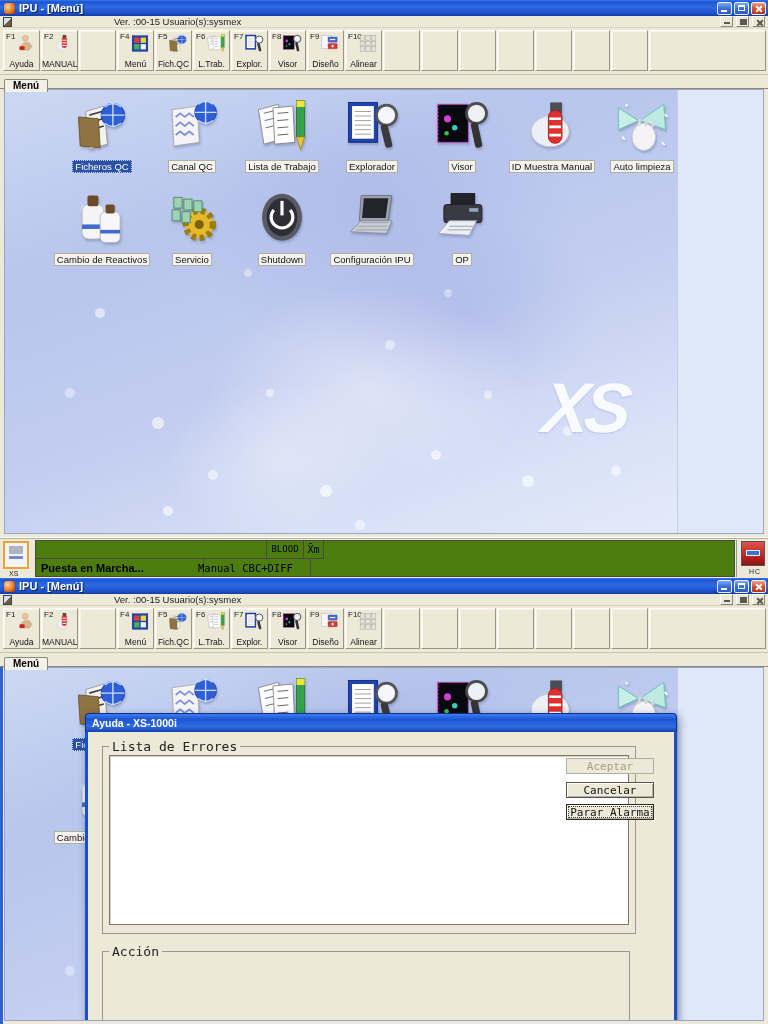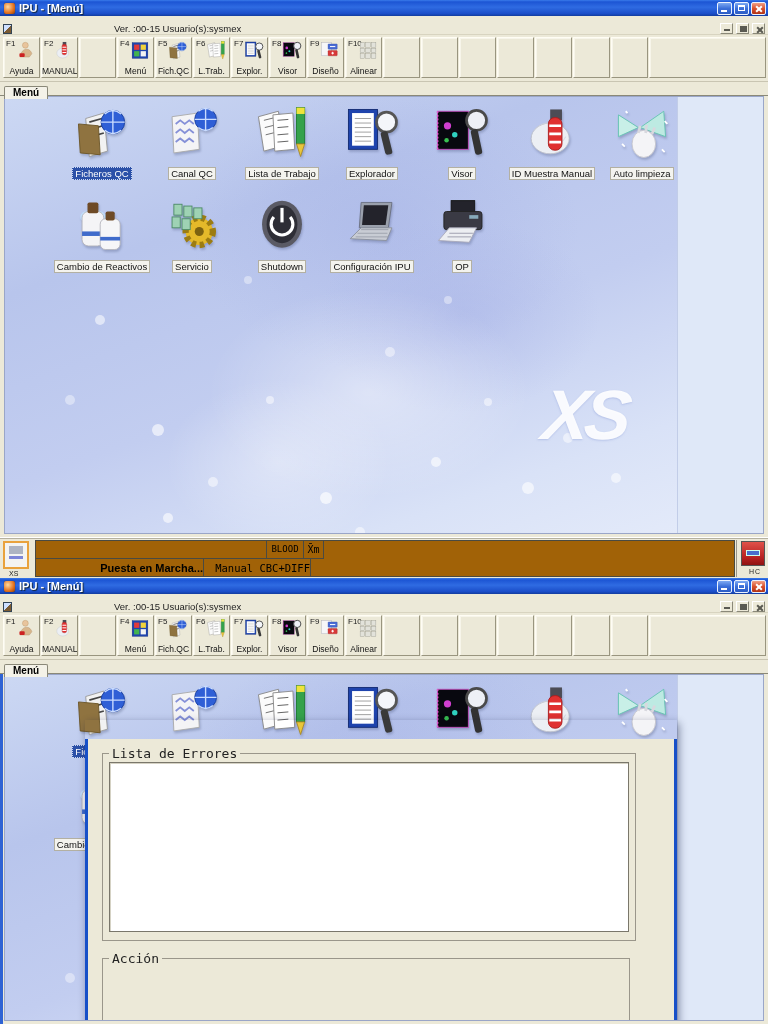--- a/index.html
+++ b/index.html
@@ -21,21 +21,21 @@
   .wbtn.close { background:linear-gradient(180deg,#f0a086,#d9512c 50%,#b03214); }
   .g-min { position:absolute; left:3px; bottom:2px; width:6px; height:2px; background:#fff; }
   .g-max { position:absolute; left:3px; top:2px; width:7px; height:6px; border:1px solid #fff; border-top-width:2px; }
   .g-x1,.g-x2 { position:absolute; left:3px; top:5px; width:8px; height:2px; background:#fff; }
   .g-x1 { transform:rotate(45deg);} .g-x2 { transform:rotate(-45deg);}
   .g-min.d,.g-max.d,.g-x1.d,.g-x2.d { background:#5a5a52; border-color:#5a5a52; }
   .g-min.d { background:#5a5a52; }
 
   
   .menubar { height:12px; flex:0 0 12px; display:flex; align-items:center; background:#ece9d8;
-    border-bottom:1px solid #d8d4c0; padding:0 3px;margin-top:7px; }
+    border-bottom:1px solid #d8d4c0; padding:0 3px; }
   .doc-icon { width:9px; height:10px; margin-right:4px; background:linear-gradient(135deg,#cfe0ff 50%,#7b5b33 50%);
     border:1px solid #345; }
   .menu-items { display:flex; }
   .mitem { font-size:10px; color:#111; padding:0 5px; white-space:nowrap; cursor:default; }
   .version { font-size:9.5px; color:#222; margin-left:8px; white-space:nowrap; }
   .childbtns { margin-left:auto; display:flex; gap:3px; }
   .cbtn { width:13px; height:11px; position:relative; background:#ece9d8;
     border:1px solid; border-color:#fff #8a8878 #8a8878 #fff; }
 
   
@@ -97,23 +97,23 @@
 
   
   .statusbar { height:41px; flex:0 0 41px; background:#ece9d8; position:relative;
     border-top:1px solid #fff; box-shadow:inset 0 1px 0 #b5b1a0; font-family:"DejaVu Sans Mono",monospace; }
   .dev-left { position:absolute; left:3px; top:3px; width:26px; height:28px; background:#f4f4f2;
     border:2px solid #e9a23c; }
   .dev-left i { display:block; margin:3px 4px 0 4px; height:8px; background:#aeb4c2; }
   .dev-left b { display:block; margin:2px 4px 0 4px; height:3px; background:#7d85d8; }
   .dev-label { position:absolute; font-size:7px; color:#222; font-family:"Liberation Sans",sans-serif; }
   .dev-label.xs { left:9px; top:32px; }
-  .status-panel { position:absolute; left:35px; top:2px; width:700px; height:37px; background:#a16207;
+  .status-panel { position:absolute; left:35px; top:2px; width:700px; height:37px; background:#4d7c0f;
     border:1px solid #4a4a42; }
-  .scell { position:absolute; overflow:hidden; white-space:nowrap; color:#000;text-align:right; }
+  .scell { position:absolute; overflow:hidden; white-space:nowrap; color:#000; }
   .cell-empty-top { left:0; top:0; width:230px; height:18px; border-bottom:1px solid #4a4a42; }
   .cell-blood { left:230px; top:0; width:38px; height:18px; border-left:1px solid #4a4a42;
     border-right:1px solid #4a4a42; border-bottom:1px solid #4a4a42; font-size:9px; line-height:17px; text-align:center; }
   .cell-xm { left:268px; top:0; width:20px; height:18px; border-right:1px solid #4a4a42;
     border-bottom:1px solid #4a4a42; font-size:10px; line-height:17px; text-align:center; }
   .cell-status { left:0; top:18px; width:168px; height:18px; border-right:1px solid #4a4a42;
     font-family:"Liberation Sans",sans-serif; font-weight:bold; font-size:11px; line-height:18px; padding-left:5px; }
   .cell-mode { left:157px; top:18px; width:118px; height:18px; border-right:1px solid #4a4a42;
     font-size:10.5px; line-height:18px; padding-left:5px; }
   .sep-right { position:absolute; right:31px; top:2px; height:37px; border-left:1px solid #9a968a; }
@@ -794,25 +794,31 @@
         </div>
           <div class="tile">
           <svg class="tile-icon" viewBox="0 0 64 64">
               <use href="#ic-op"></use>
             </svg>
           <span class="tile-label">OP</span>
         </div>
         </div>
 
       <div class="dialog">
+        <div class="dlg-title">Ayuda - XS-1000i</div>
         <div class="dlg-body">
           <fieldset class="fs-errors">
             <legend>Lista de Errores</legend>
             <div class="listbox"></div>
           </fieldset>
           <fieldset class="fs-action">
             <legend>Acción</legend>
           </fieldset>
+          <div class="dlg-buttons">
+            <button class="dbtn disabled">Aceptar</button>
+            <button class="dbtn cancel">Cancelar</button>
+            <button class="dbtn focused">Parar Alarma</button>
+          </div>
         </div>
       </div>
     </div>
   </div>
 </div>
 
 </body></html>

